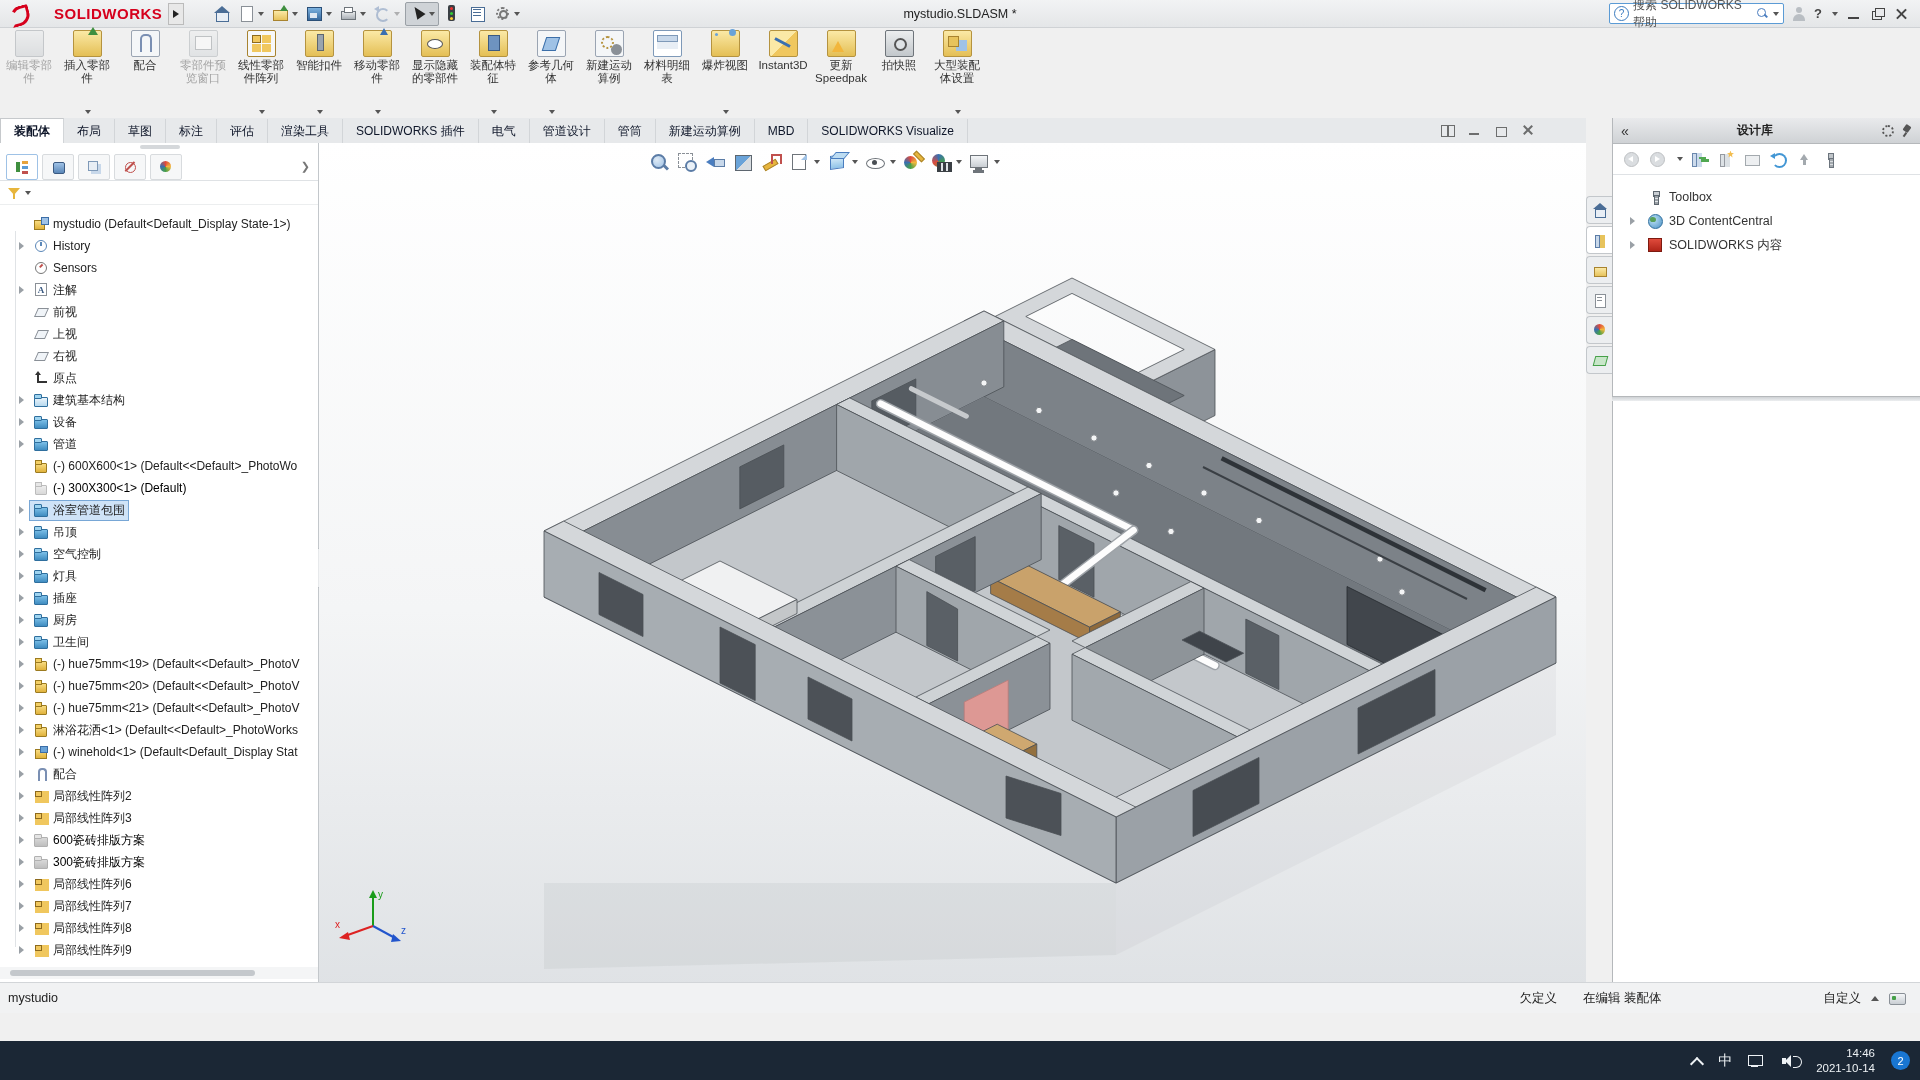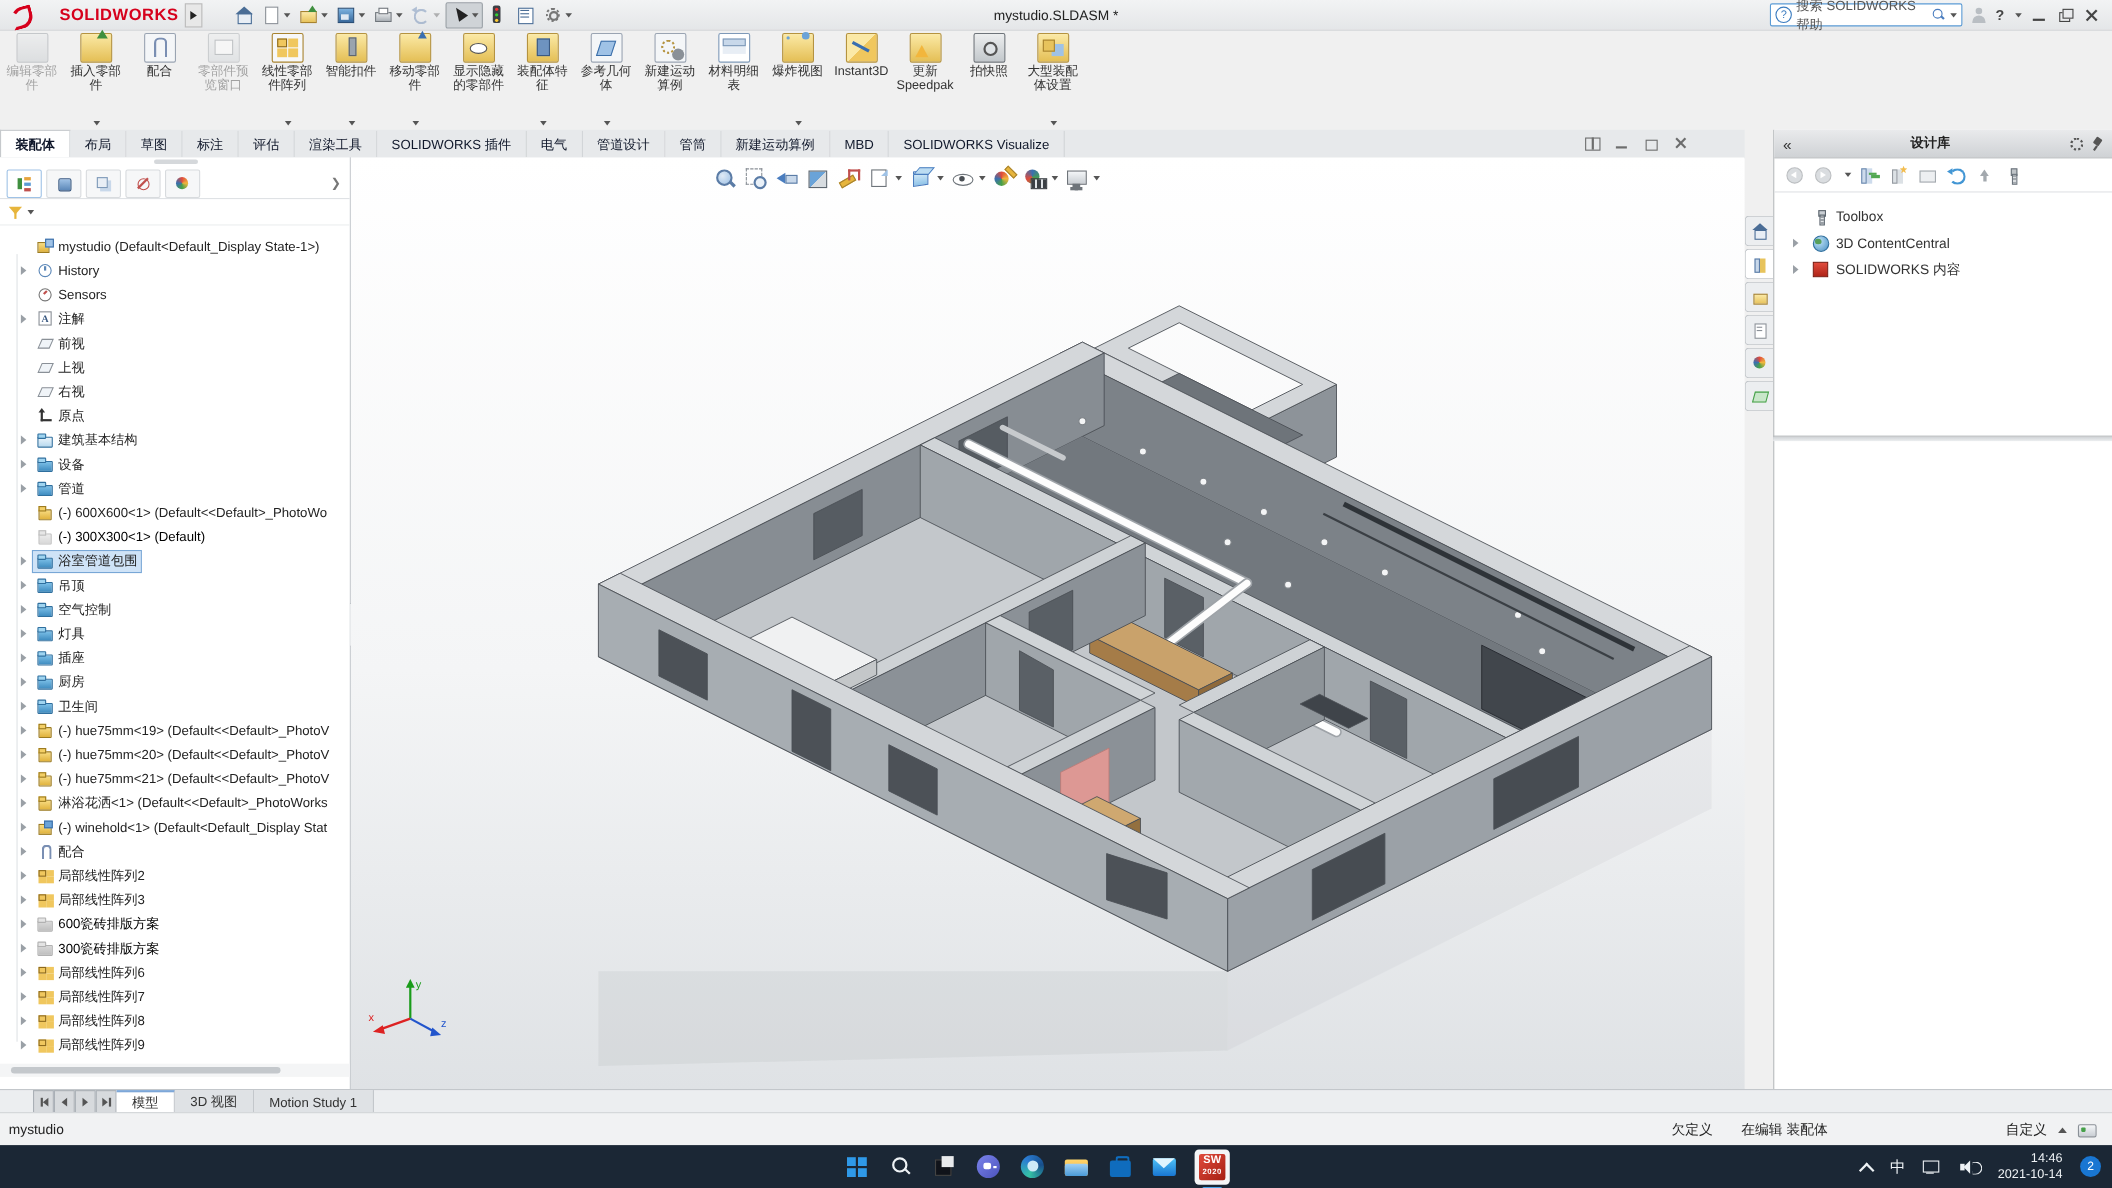--- a/index.html
+++ b/index.html
@@ -248,21 +248,21 @@
   .doctabs{left:0;top:990px;width:1920px;height:21px;background:#eceef0;border-top:1px solid #c3c7cb;display:flex;align-items:stretch;}
   .navbtns{display:flex;margin-left:30px;}
   .navb{width:17px;border:1px solid #aab0b6;background:#d7dadd;display:flex;align-items:center;justify-content:center;}
   .navtri{width:0;height:0;border-top:4px solid transparent;border-bottom:4px solid transparent;}
   .navtri.l{border-right:5px solid #555;} .navtri.r{border-left:5px solid #555;}
   .navbar-end{width:2px;height:8px;background:#555;margin-left:1px;}
   .dtab{display:flex;align-items:center;padding:0 14px;border-right:1px solid #c3c7cb;background:#dfe2e5;font-size:12px;color:#333;}
   .dtab.active{background:#fff;border-top:2px solid #7da7d8;}
 
   
-  .statusbar{left:0;top:1011px;width:1920px;height:30px;background:#f1f2f3;border-top:1px solid #d2d5d8;display:flex;align-items:center;font-size:12.5px;}
+  .statusbar{left:0;top:982px;width:1920px;height:30px;background:#f1f2f3;border-top:1px solid #d2d5d8;display:flex;align-items:center;font-size:12.5px;}
   .sb-left{margin-left:8px;color:#222;}
   .sb-right{margin-left:auto;display:flex;align-items:center;gap:26px;margin-right:14px;color:#222;}
   .sb-custom{display:flex;align-items:center;gap:10px;}
   .sb-caret{width:0;height:0;border-left:4px solid transparent;border-right:4px solid transparent;border-bottom:5px solid #555;}
   .sb-ico{width:17px;height:13px;position:relative;}
   .sb-ico::before{content:"";position:absolute;left:0;top:1px;width:15px;height:10px;background:linear-gradient(#f4f6f8,#c9ced3);border:1px solid #8a9097;border-radius:2px;}
   .sb-ico::after{content:"";position:absolute;left:3px;top:4px;width:4px;height:4px;background:#46a049;border-radius:1px;}
 
   
   .taskbar{left:0;top:1041px;width:1920px;height:39px;background:#1b2735;display:flex;align-items:center;}
@@ -1086,34 +1086,20 @@
       <span style="width:110px;"></span>
       <span class="sb-custom">
         <span>自定义</span>
         <span class="sb-caret"></span>
         <span class="sb-ico"></span>
       </span>
     </div>
   </div>
 
   <div class="abs taskbar">
-    <div class="tb-center">
-      <span class="tbi tbi-start"></span>
-      <span class="tbi tbi-search"></span>
-      <span class="tbi tbi-taskview"></span>
-      <span class="tbi tbi-chat"></span>
-      <span class="tbi tbi-edge"></span>
-      <span class="tbi tbi-explorer"></span>
-      <span class="tbi tbi-store"></span>
-      <span class="tbi tbi-mail"></span>
-      <span class="tbi-sw">
-        <span class="sw-cube"><span>SW</span><span class="yr">2020</span></span>
-        <span class="sw-underline"></span>
-      </span>
-    </div>
     <div class="tb-tray">
       <span class="chev-up"></span>
       <span class="ime">中</span>
       <span class="net-ic"></span>
       <span class="vol-ic">
           <span class="vol-arc"></span>
         </span>
       <span class="clock">
         <div>14:46</div>
         <div>2021-10-14</div>

